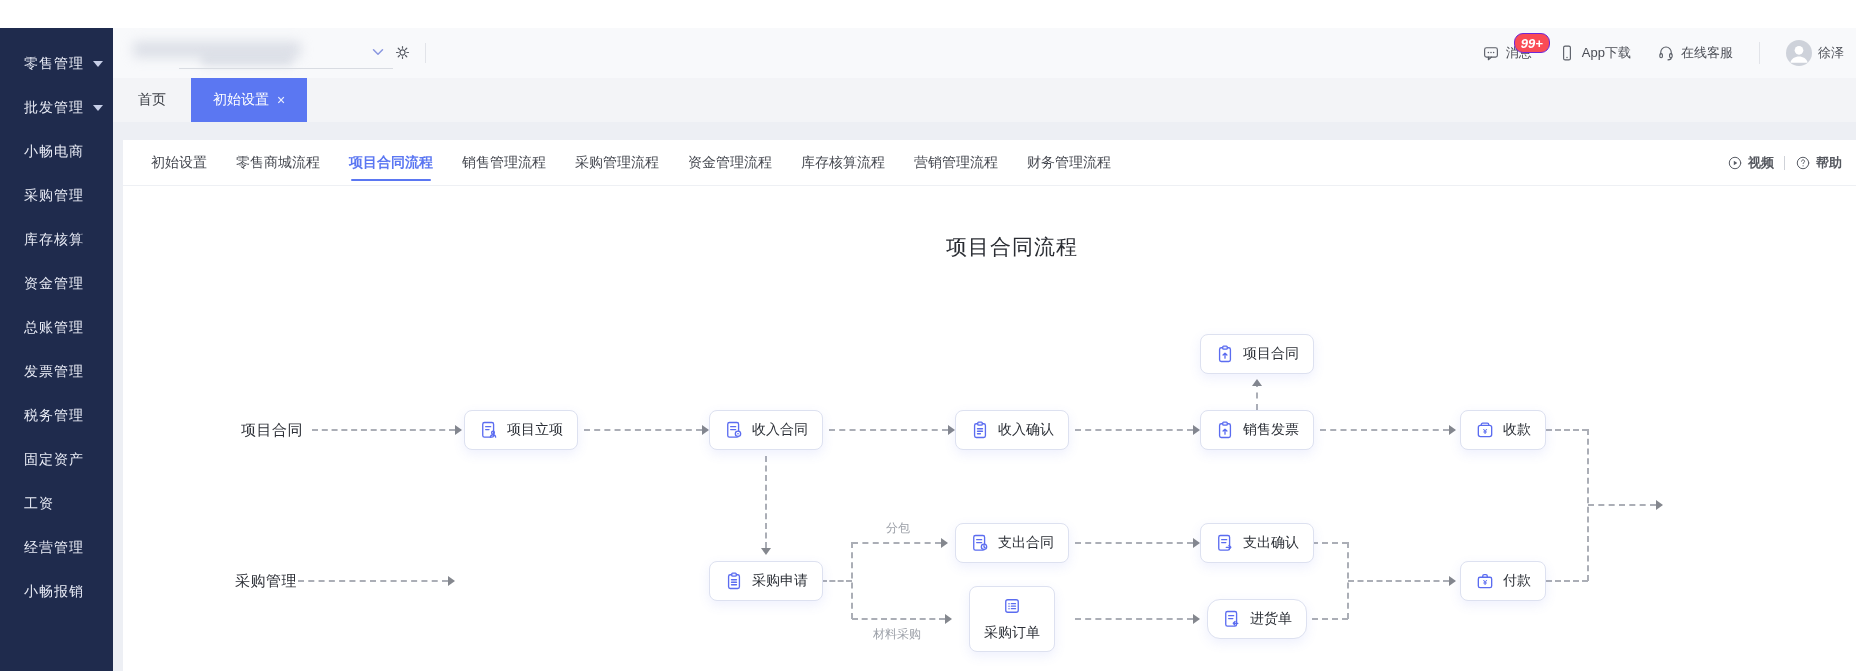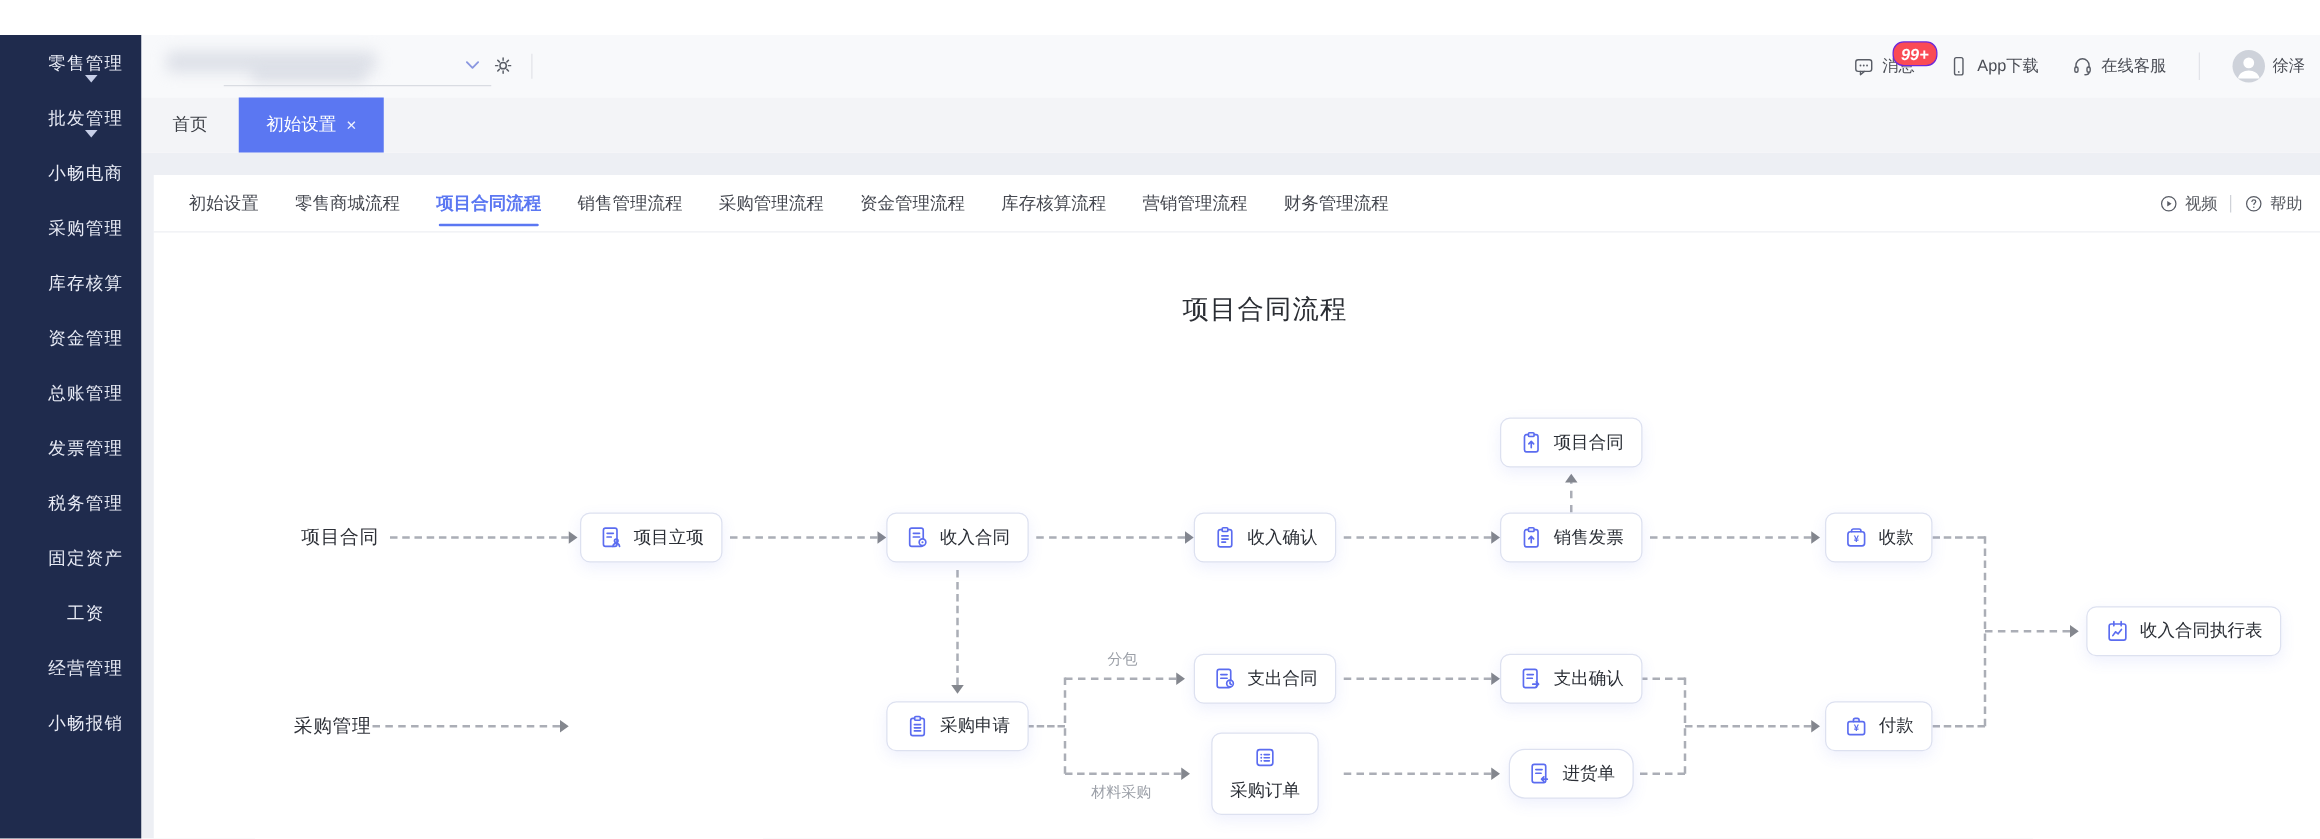--- a/index.html
+++ b/index.html
@@ -9,21 +9,21 @@
   
   .top-strip { position:absolute; left:0; top:0; width:100%; height:28px; background:#fff; }
 
   
   .sidebar { position:absolute; left:0; top:28px; width:113px; bottom:0; background:#1f2b4d; color:#eef1f9; z-index:5; }
   .logo-block { position:relative; height:50px; }
   .logo-icon { position:absolute; left:12px; top:7px; }
   .brand-name { position:absolute; left:42px; top:12px; font-size:12px; font-weight:bold; color:#fff; white-space:nowrap; letter-spacing:.5px; }
   .brand-edition { position:absolute; left:8px; top:31px; font-size:11px; color:#fff; }
   .side-nav { padding-top:14px; }
-  .side-item { height:44px; display:flex; align-items:center; padding-left:24px; font-size:14px; color:#e9ecf6; cursor:pointer; letter-spacing:1px;flex-direction:column; }
+  .side-item { height:44px; display:flex; align-items:center; padding-left:24px; font-size:14px; color:#e9ecf6; cursor:pointer; letter-spacing:1px; }
   .side-item .caret { width:0; height:0; border-left:5px solid transparent; border-right:5px solid transparent; border-top:6px solid #c7cfe8; margin-left:9px; }
 
   
   .topbar { position:absolute; left:113px; top:28px; right:0; height:50px; background:#f8f9fb; z-index:4; }
   .company-select { position:absolute; left:16px; top:0; width:248px; height:50px; cursor:pointer; }
   .blur-blob1 { position:absolute; left:4px; top:13px; width:168px; height:17px; background:#c7ccd8; border-radius:4px; filter:blur(6px); opacity:.55; }
   .blur-blob2 { position:absolute; left:72px; top:27px; width:92px; height:11px; background:#c7ccd8; border-radius:4px; filter:blur(5px); opacity:.5; }
   .select-underline { position:absolute; left:50px; width:214px; bottom:9px; border-bottom:1px solid #d9dce2; }
   .chevron { position:absolute; left:240px; top:15px; }
   .tb-icon-btn { position:absolute; top:15px; cursor:pointer; }
@@ -44,21 +44,21 @@
 
   
   .band { position:absolute; left:113px; top:122px; right:0; bottom:0; background:#edeff4; }
   .card { position:absolute; left:10px; top:18px; right:0; bottom:0; background:#fff; }
 
   
   .flowtabs { position:relative; height:46px; display:flex; align-items:center; gap:29px; padding-left:28px; border-bottom:1px solid #eef0f4; }
   .ftab { position:relative; font-size:14px; color:#454850; cursor:pointer; padding:13px 0; white-space:nowrap; }
   .ftab.active { color:#5b77f2; font-weight:bold; }
   .ftab.active::after { content:""; position:absolute; left:2px; right:2px; bottom:4px; height:2px; background:#5b77f2; border-radius:1px; }
-  .quick-links { position:absolute; right:14px; top:0; height:46px; display:flex; align-items:center; gap:10px; font-size:13px; color:#55585f; }
+  .quick-links { position:absolute; right:14px; top:0; height:46px; display:flex; align-items:center; gap:10px; font-size:13px; color:#55585f;font-weight:bold; }
   .ql-item { display:flex; align-items:center; gap:5px; cursor:pointer; }
   .ql-sep { width:0; height:14px; border-left:1px solid #cfd2d8; }
 
   
   .flow-layer { position:absolute; left:0; top:0; width:1856px; height:671px; pointer-events:none; z-index:3; }
   .diagram-title { position:absolute; left:1012px; top:247px; transform:translate(-50%,-50%); font-size:21px; color:#2a2d33; font-weight:500; letter-spacing:1px; }
   .lane-label { position:absolute; transform:translate(-50%,-50%); font-size:15px; color:#2e3138; font-weight:500; letter-spacing:.5px; }
   .branch-label { position:absolute; transform:translate(-50%,-50%); font-size:12px; color:#9ca0a8; }
   .node { position:absolute; transform:translate(-50%,-50%); display:flex; align-items:center; gap:8px; background:#fff;
           border:1px solid #dde1f0; border-radius:8px; padding:9px 14px; font-size:14px; color:#2b2f36;
@@ -322,28 +322,20 @@
     </div>
     <div class="node" style="left:1503px; top:430px;">
       <svg class="nicon stroke" viewBox="0 0 24 24">
           <rect x="4" y="6.5" width="16" height="13.5" rx="2.5"></rect>
           <path d="M7.5 6.5V5.6c0-1 .8-1.8 1.8-1.8h5.4c1 0 1.8.8 1.8 1.8v.9"></path>
           <text x="12" y="16.6" font-size="9" text-anchor="middle" fill="#5b6cf0" stroke="none" font-weight="bold">¥</text>
         </svg>
       <span>收款</span>
     </div>
 
-    <div class="node" style="left:1747px; top:505px;">
-      <svg class="nicon stroke" viewBox="0 0 24 24">
-          <rect x="4" y="5" width="16" height="15.5" rx="2"></rect>
-          <path d="M8.5 2.8v4M15.5 2.8v4"></path>
-          <path d="M7.5 16.2l2.7-3.7 2.4 2 3.2-4.2"></path>
-        </svg>
-      <span>收入合同执行表</span>
-    </div>
 
     <div class="node" style="left:1012px; top:543px;">
       <svg class="nicon stroke" viewBox="0 0 24 24">
           <rect x="4.5" y="3" width="13" height="17.5" rx="2"></rect>
           <path d="M8 8h6M8 11.5h6"></path>
           <circle cx="16.8" cy="16.5" r="3.2" fill="#fff"></circle>
           <path d="M16.8 15v1.7l1.2.8"></path>
         </svg>
       <span>支出合同</span>
     </div>

